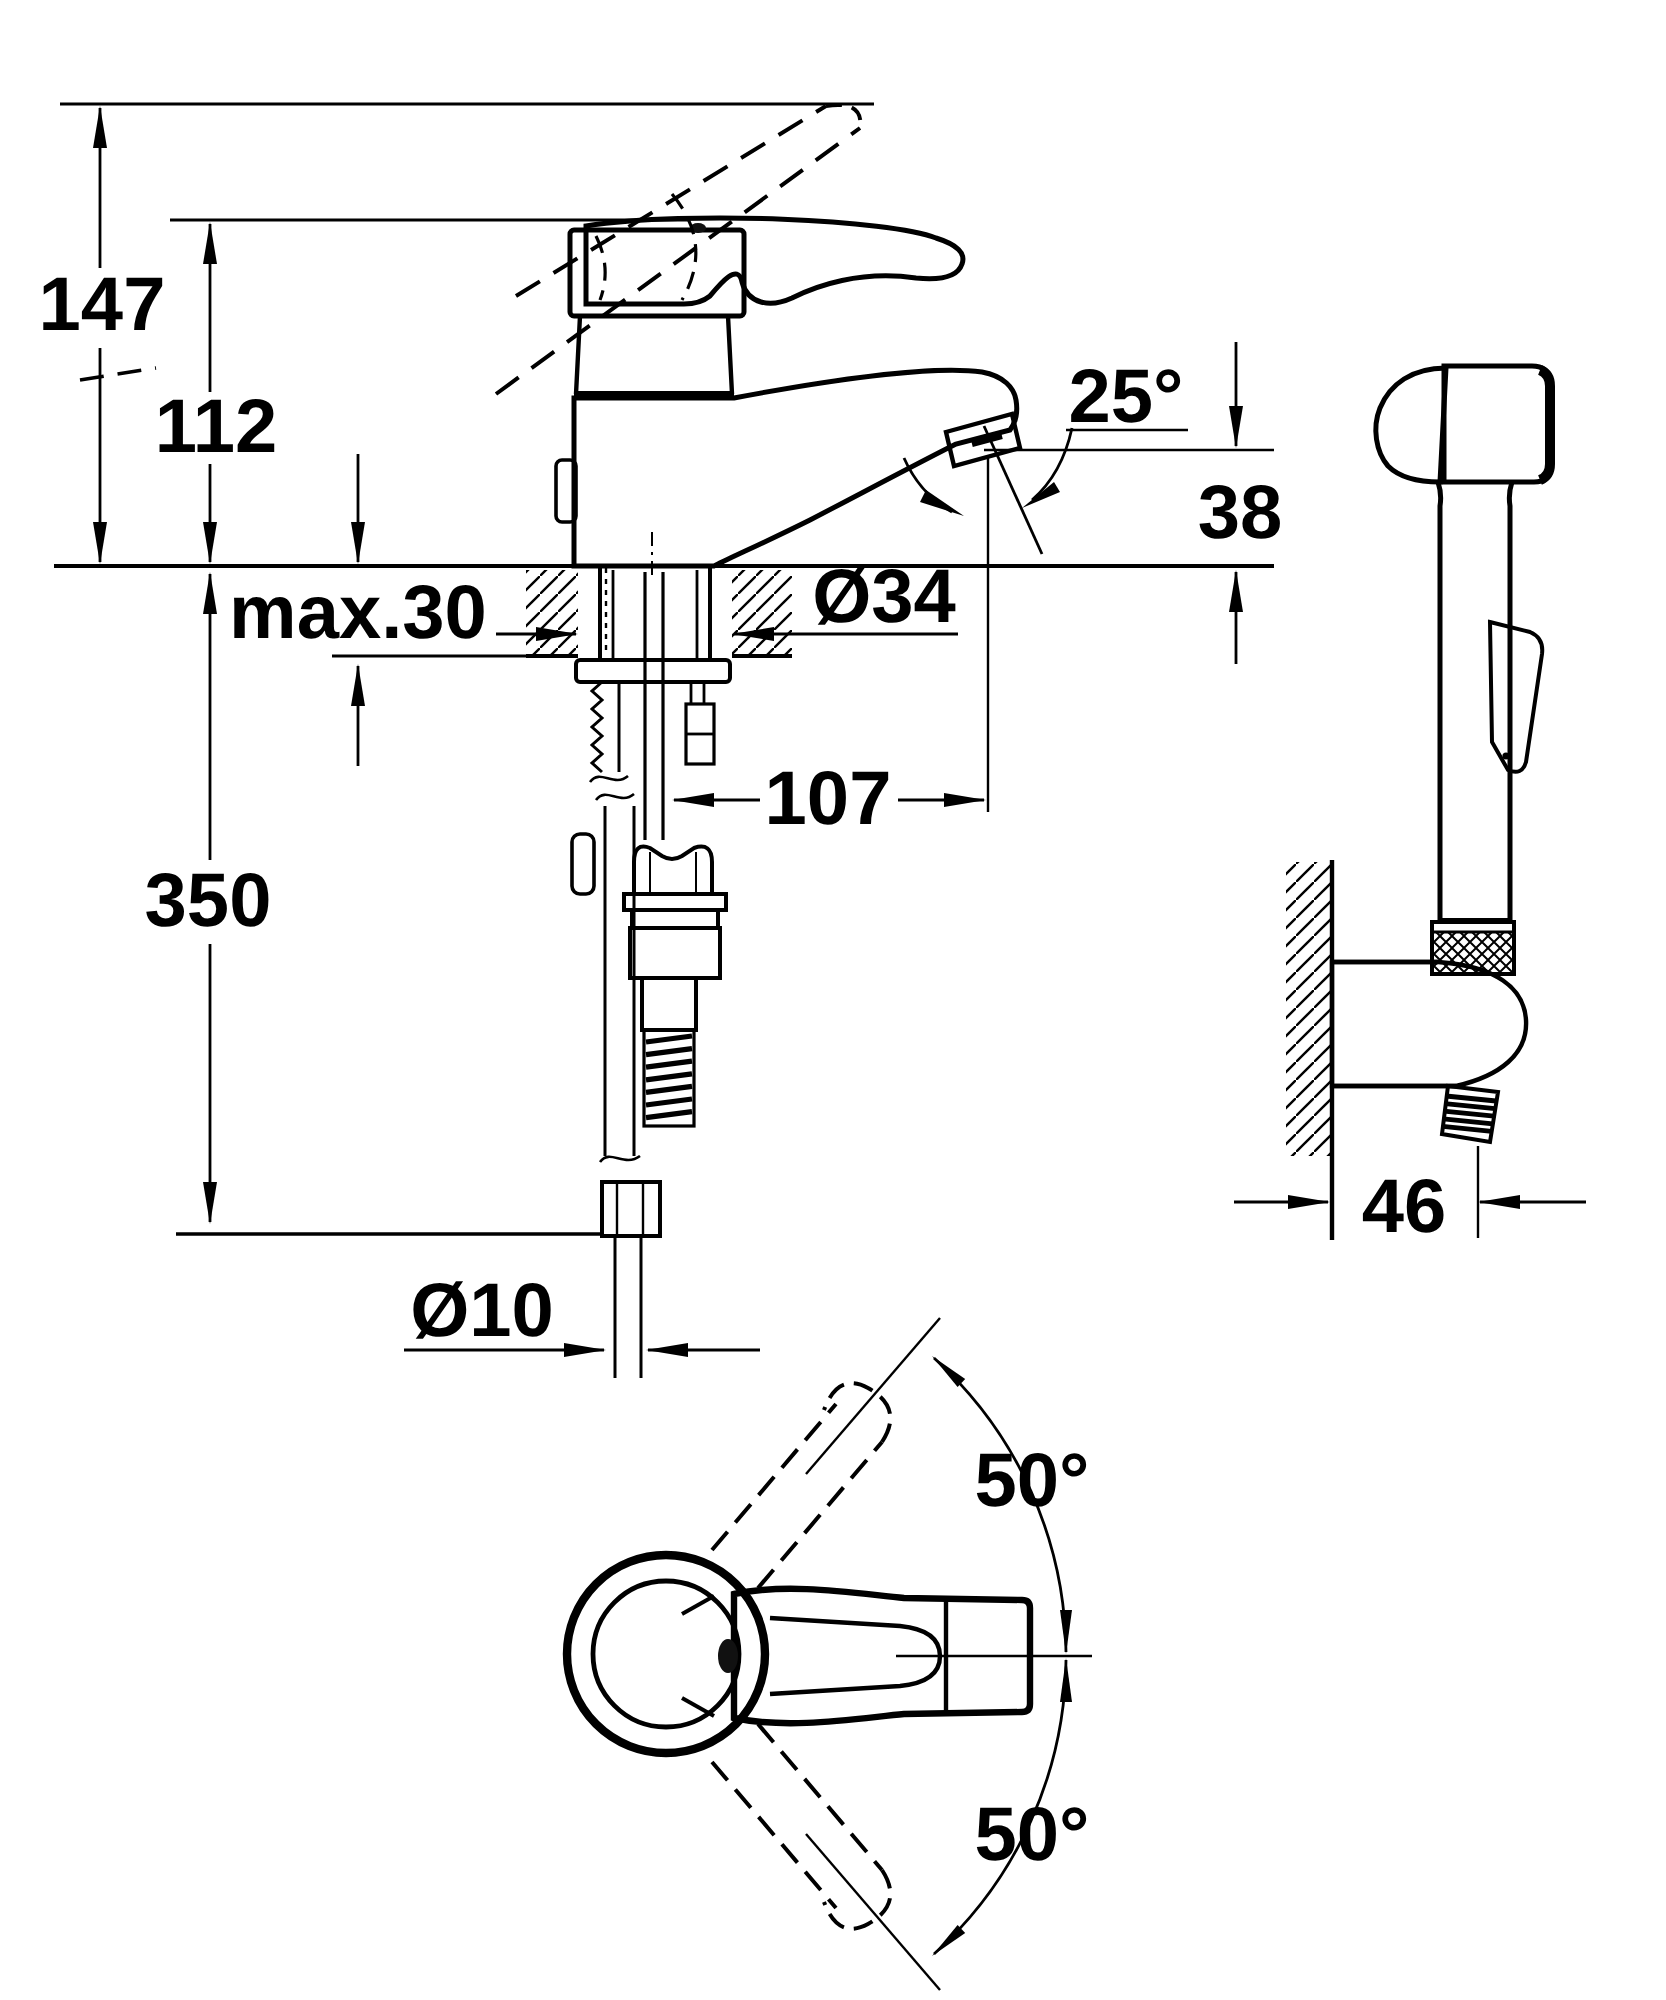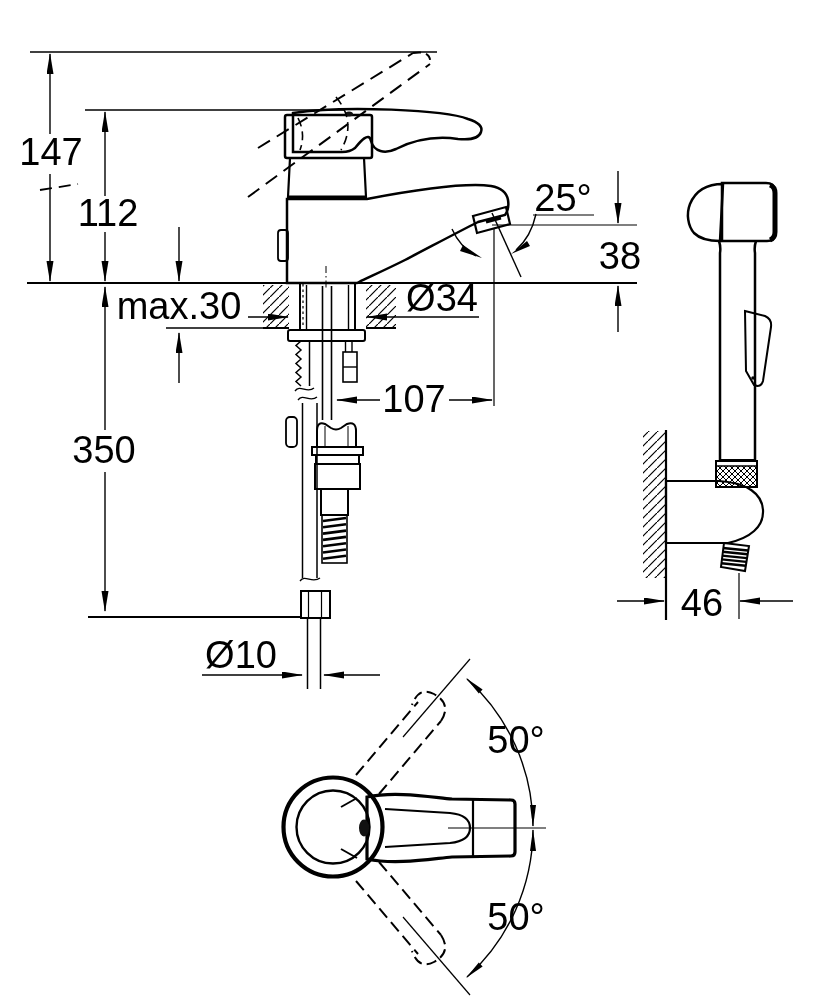--- a/index.html
+++ b/index.html
@@ -1,16 +1,16 @@
 <!DOCTYPE html>
 <html><head>
 <meta charset="utf-8">
 <style>
   html,body{margin:0;padding:0;background:#ffffff;}
-  #stage{width:833px;height:1000px;position:relative;background:#fff;overflow:hidden;}
+  #stage{width:833px;height:1000px;position:relative;background:#fff;overflow:hidden;font-weight:bold;}
   svg{display:block;}
   text.dim{font-family:"Liberation Sans","DejaVu Sans",sans-serif;font-size:38px;fill:#000;}
   .ln{stroke:#000;fill:none;}
 </style>
 </head>
 <body>
 
 <div id="stage">
 <svg width="833" height="1000" viewBox="0 0 833 1000">
   <defs>

